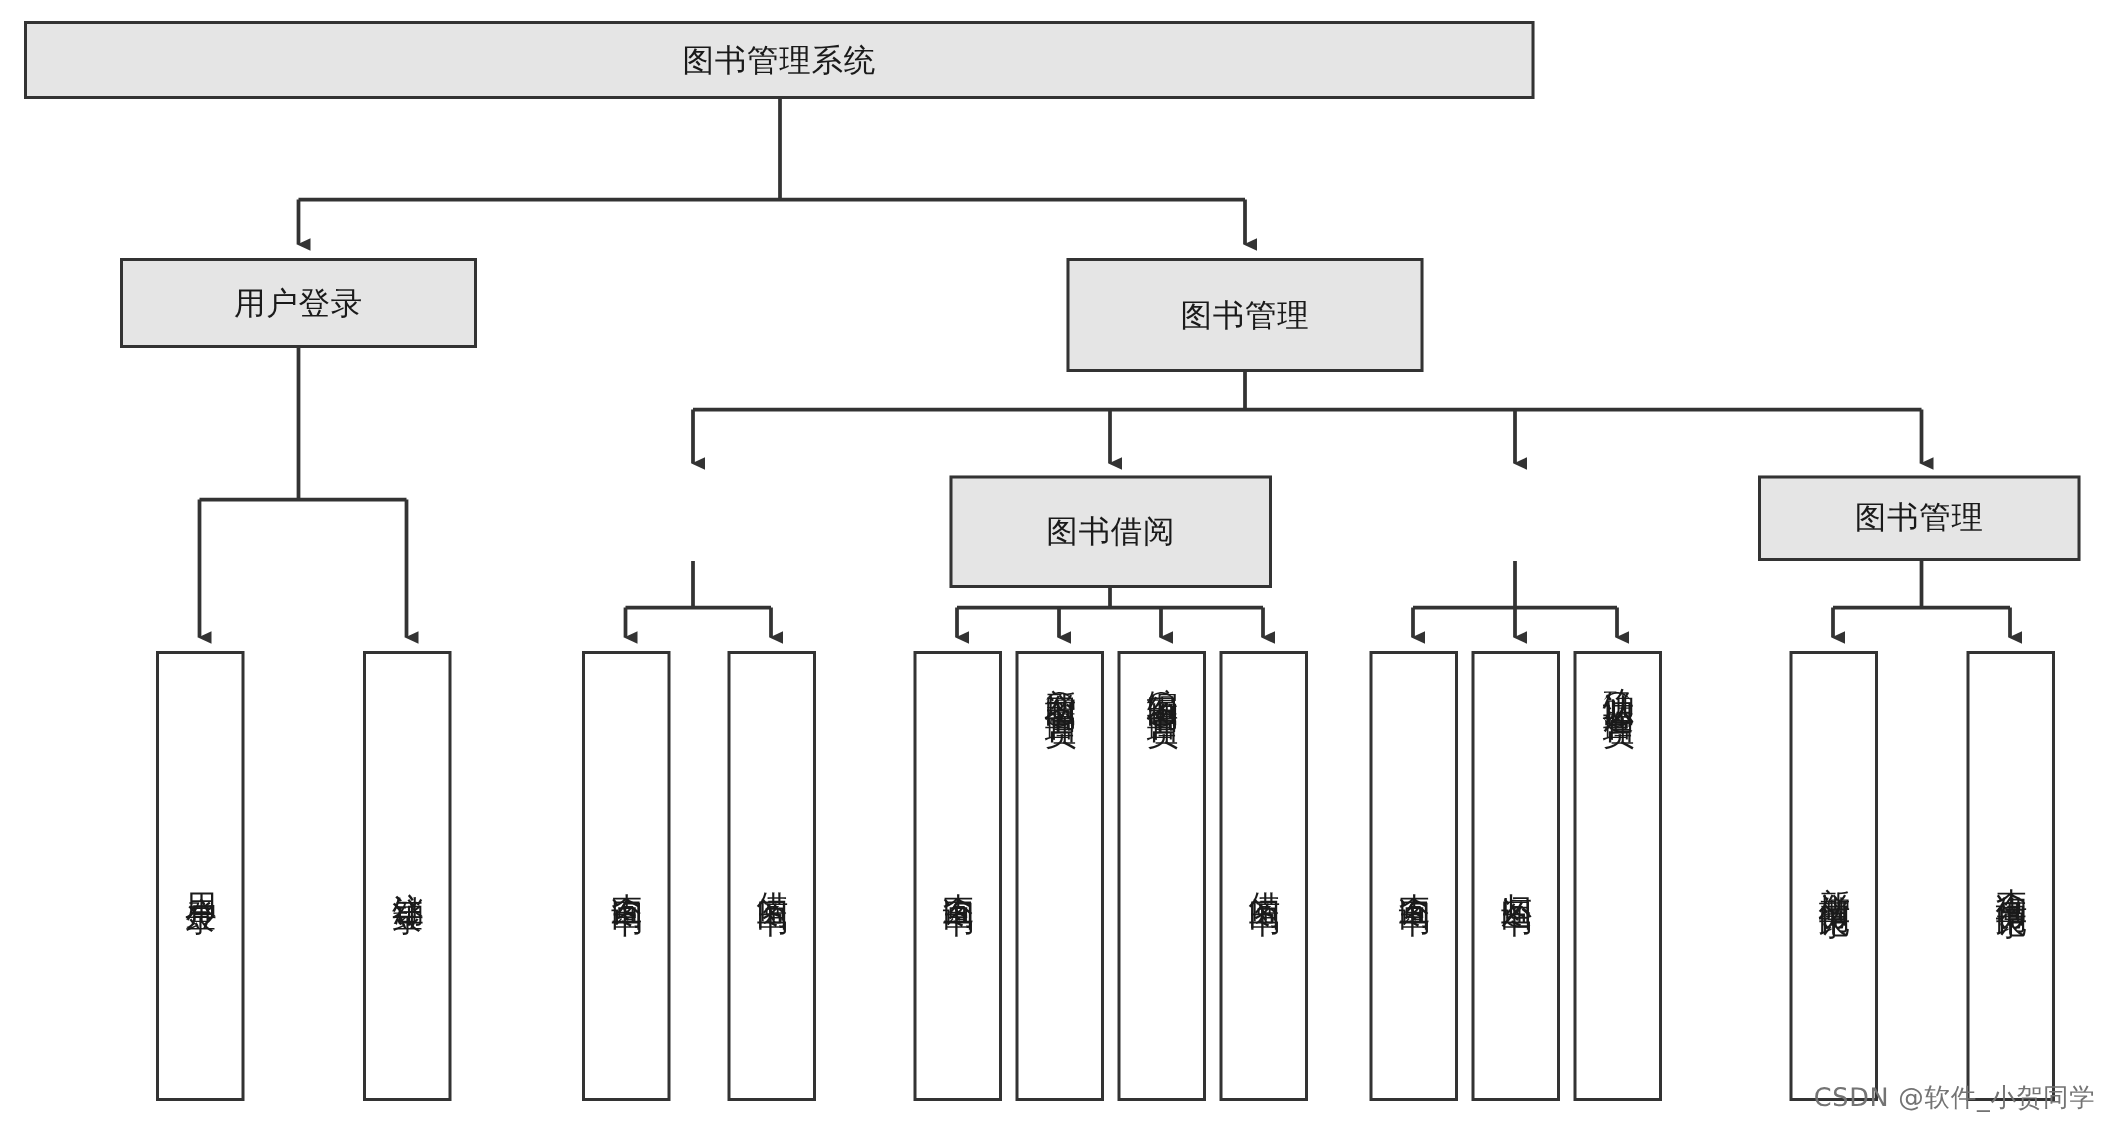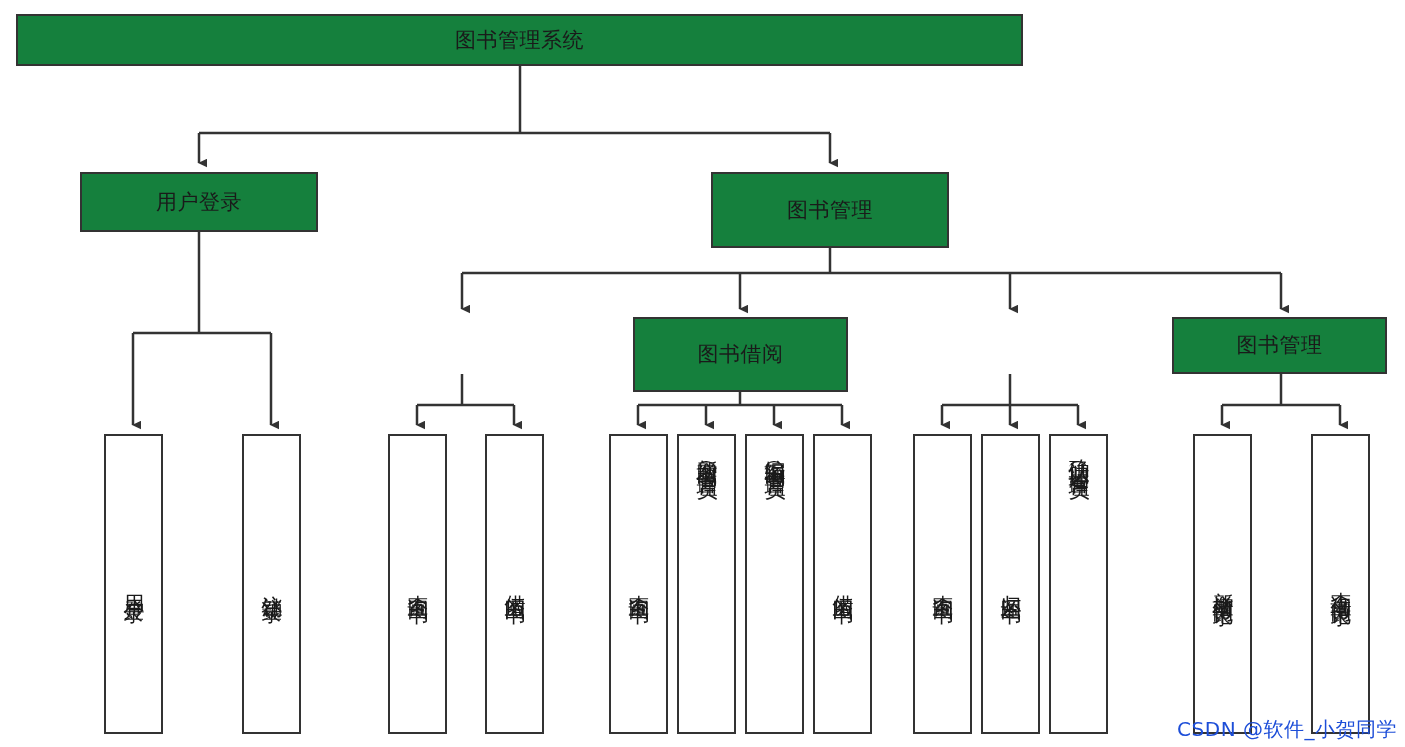--- a/index.html
+++ b/index.html
@@ -20,21 +20,21 @@
   #diagram-svg {
     position: absolute;
     left: 0;
     top: 0;
     width: 1405px;
     height: 747px;
   }
   .node-box {
     position: absolute;
     box-sizing: border-box;
-    background: #15803d;
+    background: #e5e5e5;
     border: 2px solid #333333;
     display: flex;
     align-items: center;
     justify-content: center;
   }
   .node-label {
     color: #1a1a1a;
     font-size: 21px;
     line-height: 1.25;
     letter-spacing: 0.5px;
@@ -62,22 +62,22 @@
     line-height: 1;
     white-space: nowrap;
   }
   .leaf-box.align-top .leaf-label {
     margin-top: 6px;
   }
   #watermark {
     position: absolute;
     right: 8px;
     bottom: 4px;
-    color: #1d4ed8;
-    font-size: 20px;
+    color: #737373;
+    font-size: 17px;
     letter-spacing: 0.5px;
     white-space: nowrap;
     pointer-events: none;
     text-align: right;
   }
 </style>
 </head>
 <body>
 
 <div id="canvas">

